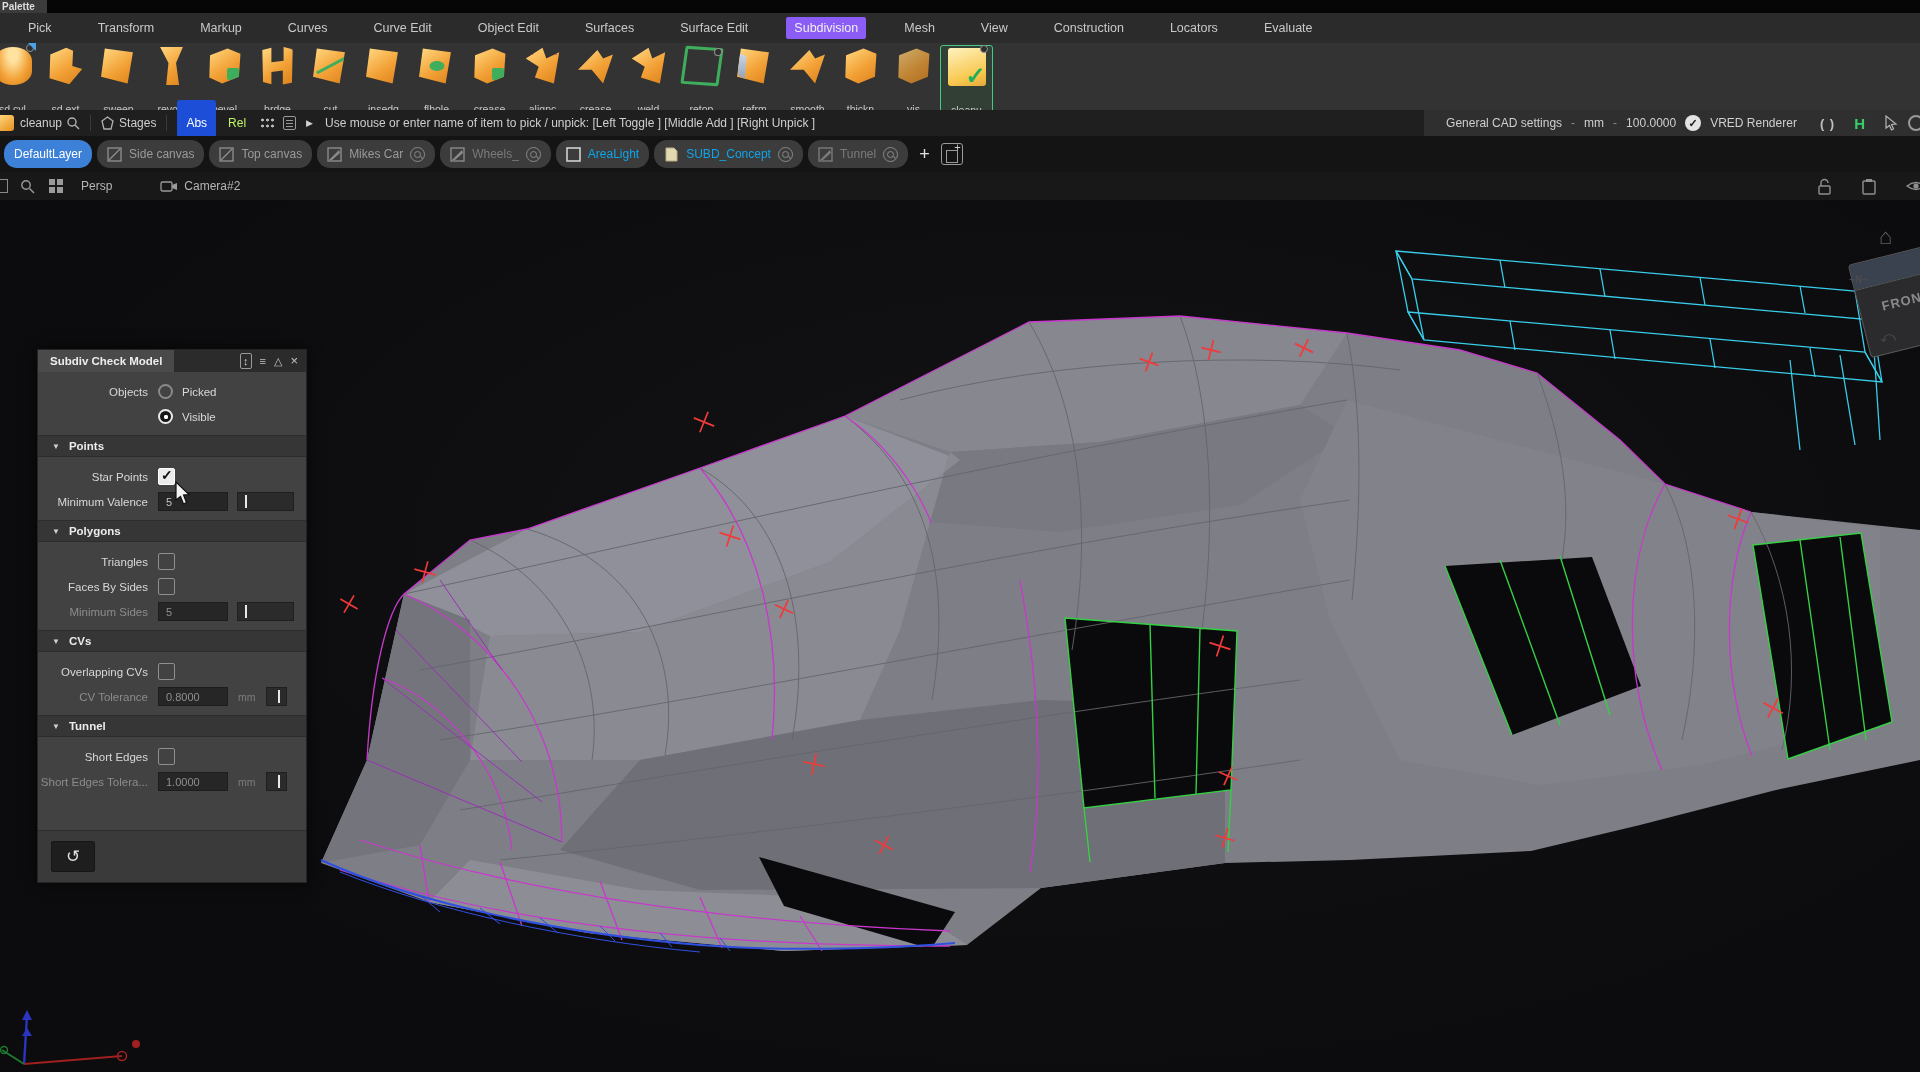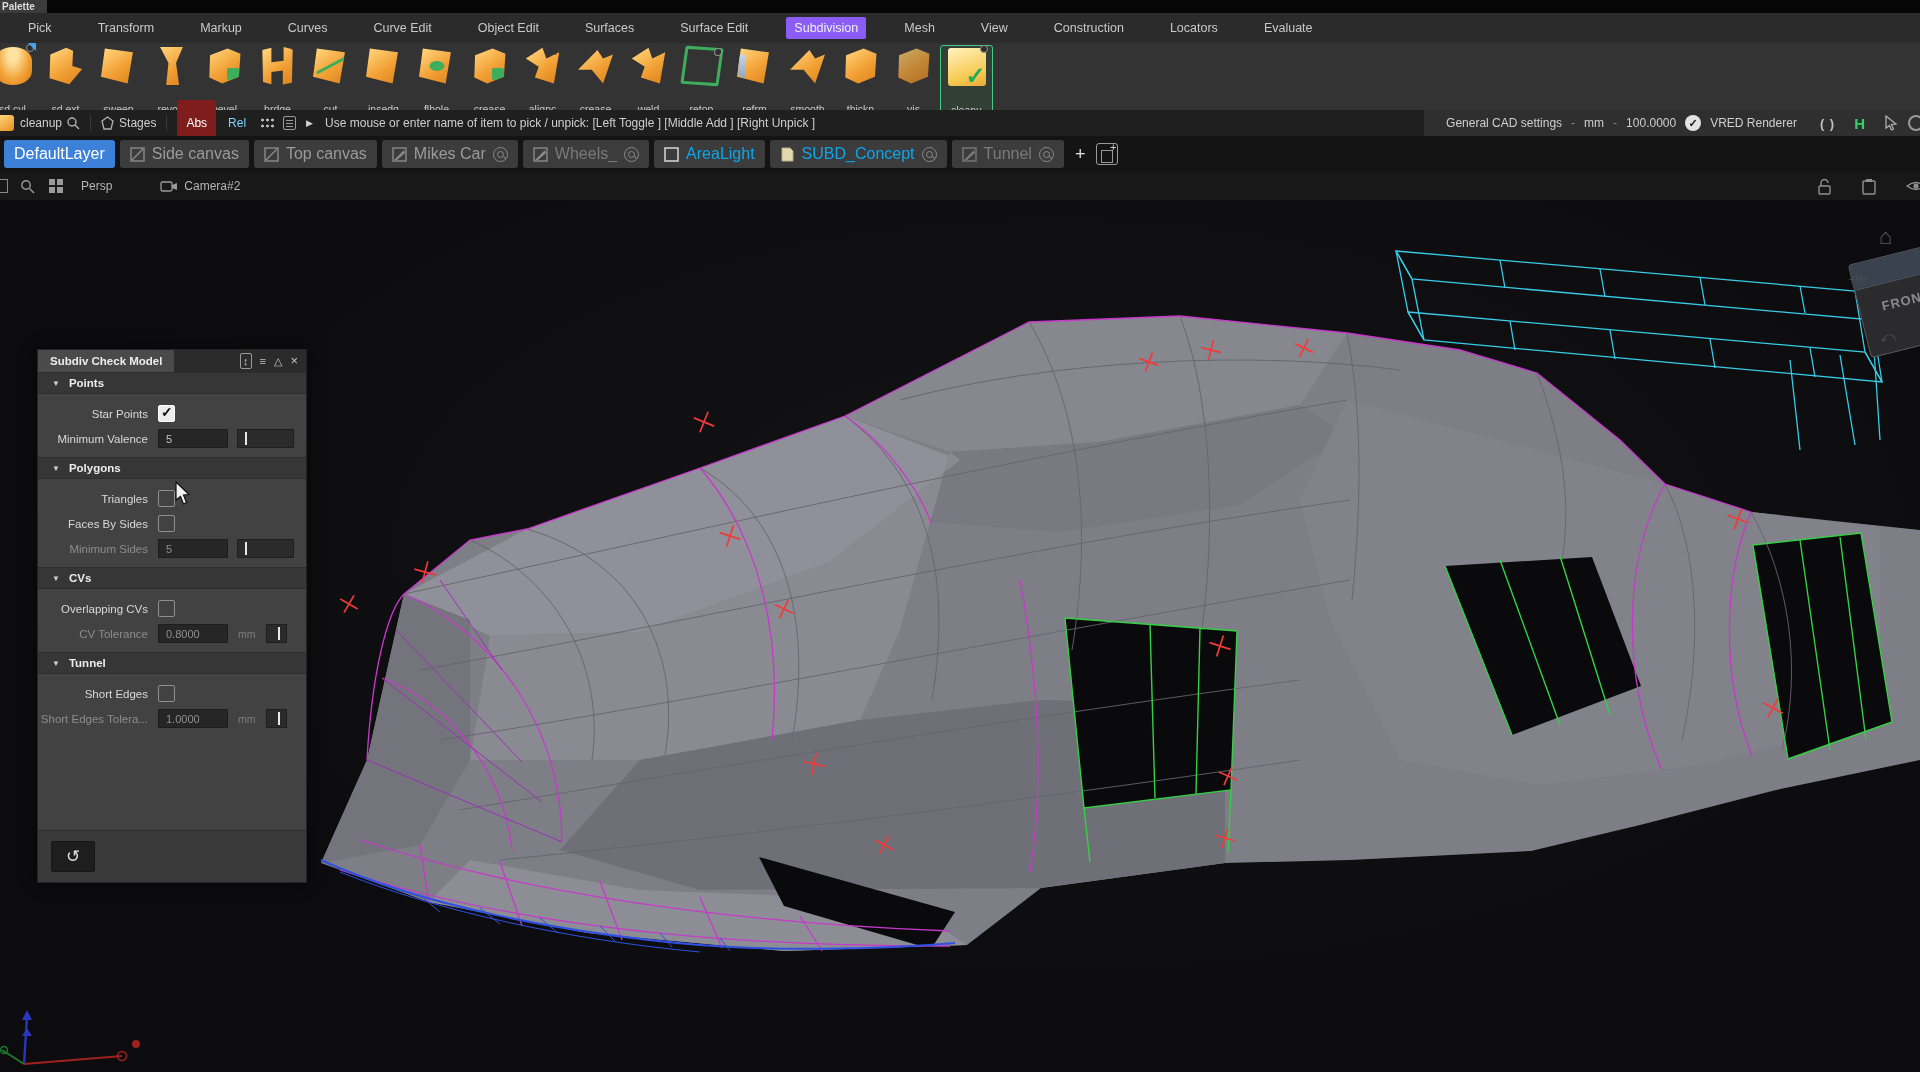--- a/index.html
+++ b/index.html
@@ -56,43 +56,43 @@
   .titem.active-tool { border:1px solid #49c987; border-radius:3px; background:rgba(46,96,62,.28);
                        padding:2px 2px 1px; margin-top:-2px; }
   .titem.active-tool .tlabel { color:#e8ffe f0; }
 
   
   #statusbar { position:absolute; left:0; top:110px; width:1920px; height:26px; background:#1f1f1f;
                display:flex; align-items:center; font-size:12px; }
   #statusbar .frag-icon { width:14px; height:16px; background:linear-gradient(145deg,#ffd37a,#e6901e);
                           margin-right:6px; border-radius:0 3px 3px 0; }
   .sep { width:1px; height:16px; background:#3a3a3a; margin:0 10px; }
-  .chip-abs { background:#7f1d1d; color:#fff; border-radius:3px; padding:16px 9px; margin-right:6px; }
-  .chip-rel { color:#7dd3fc; padding:2px 6px; }
+  .chip-abs { background:#1d4ed8; color:#fff; border-radius:3px; padding:16px 9px; margin-right:6px; }
+  .chip-rel { color:#bef264; padding:2px 6px; }
   .dotgrid { width:15px; height:12px; margin:0 8px;
              background-image:radial-gradient(#b5b5b5 1.2px, transparent 1.3px); background-size:5px 6px; }
   .listicon { width:13px; height:14px; border:1px solid #9a9a9a; border-radius:2px; margin-right:10px; position:relative; }
   .listicon::before { content:""; position:absolute; left:2px; top:3px; right:2px; height:1px; background:#9a9a9a;
                       box-shadow:0 3px 0 #9a9a9a, 0 6px 0 #9a9a9a; }
   .play { color:#cfcfcf; font-size:9px; margin-right:12px; }
   #prompt-text { color:#cfcfcf; }
   #status-right { margin-left:auto; height:26px; background:#2f2f2f; display:flex; align-items:center;
                   padding:0 10px 0 22px; gap:9px; }
   #status-right .dim { color:#8a8a8a; }
   .vred-logo { width:16px; height:16px; border-radius:50%; background:#e3e3e3; color:#1c1c1c;
                font-size:11px; font-weight:bold; text-align:center; line-height:16px; }
   .paren-icon { color:#c0c0c0; font-weight:bold; font-size:13px; letter-spacing:1px; margin-left:14px; }
   .h-badge { color:#35d06a; font-weight:bold; font-size:15px; margin:0 10px; }
   .edge-circle { width:16px; height:16px; border:2px solid #9a9a9a; border-radius:50%; margin-right:-14px; }
 
   
   #layerbar { position:absolute; left:0; top:136px; width:1920px; height:36px; background:#141414;
               display:flex; align-items:center; gap:5px; padding-left:4px; }
-  .ltab { height:28px; background:#3c3c3c; border-radius:3px; display:flex; align-items:center;
-          gap:7px; padding:0 10px; font-size:16px; color:#9a9a9a; }
+  .ltab { height:28px; background:#3c3c3c; border-radius:13px; display:flex; align-items:center;
+          gap:7px; padding:0 10px; font-size:12px; color:#9a9a9a; }
   .ltab.active { background:#3d80d8; color:#ffffff; }
   .ltab.bright { color:#0ea5e9;justify-content:center; }
   .ltab.dim { color:#7a7a7a; }
   .zoombadge { width:15px; height:15px; border:1px solid #8a8a8a; border-radius:50%; position:relative; }
   .zoombadge::before { content:""; position:absolute; left:3px; top:3px; width:5px; height:5px;
                        border:1px solid #8a8a8a; border-radius:50%; }
   .zoombadge::after { content:""; position:absolute; left:9px; top:9px; width:3px; height:1px;
                       background:#8a8a8a; transform:rotate(45deg); }
   .plus-btn { color:#e0e0e0; font-size:18px; padding:0 6px; }
   .newlayer-btn { width:22px; height:22px; border:1px solid #9a9a9a; border-radius:3px; position:relative; }
@@ -556,20 +556,32 @@
   <div class="dlg-header">
     <span class="dlg-tab">Subdiv Check Model</span>
     <span class="dlg-hicons">
       <span class="hic-pin">↕</span>
       <span>≡</span>
       <span>△</span>
       <span style="font-size:13px">×</span>
     </span>
   </div>
 
+  <div class="pad-v">
+    <div class="dlg-row">
+      <span class="dlg-label">Objects</span>
+      <span class="radio"></span>
+      <span style="margin-left:9px">Picked</span>
+    </div>
+    <div class="dlg-row">
+      <span class="dlg-label"></span>
+      <span class="radio sel"></span>
+      <span style="margin-left:9px">Visible</span>
+    </div>
+  </div>
 
   <div class="sect-head">
     <span class="tri">▼</span>
     <span>Points</span>
   </div>
   <div class="pad-v">
     <div class="dlg-row">
       <span class="dlg-label">Star Points</span>
       <span class="cbox checked"></span>
     </div>

